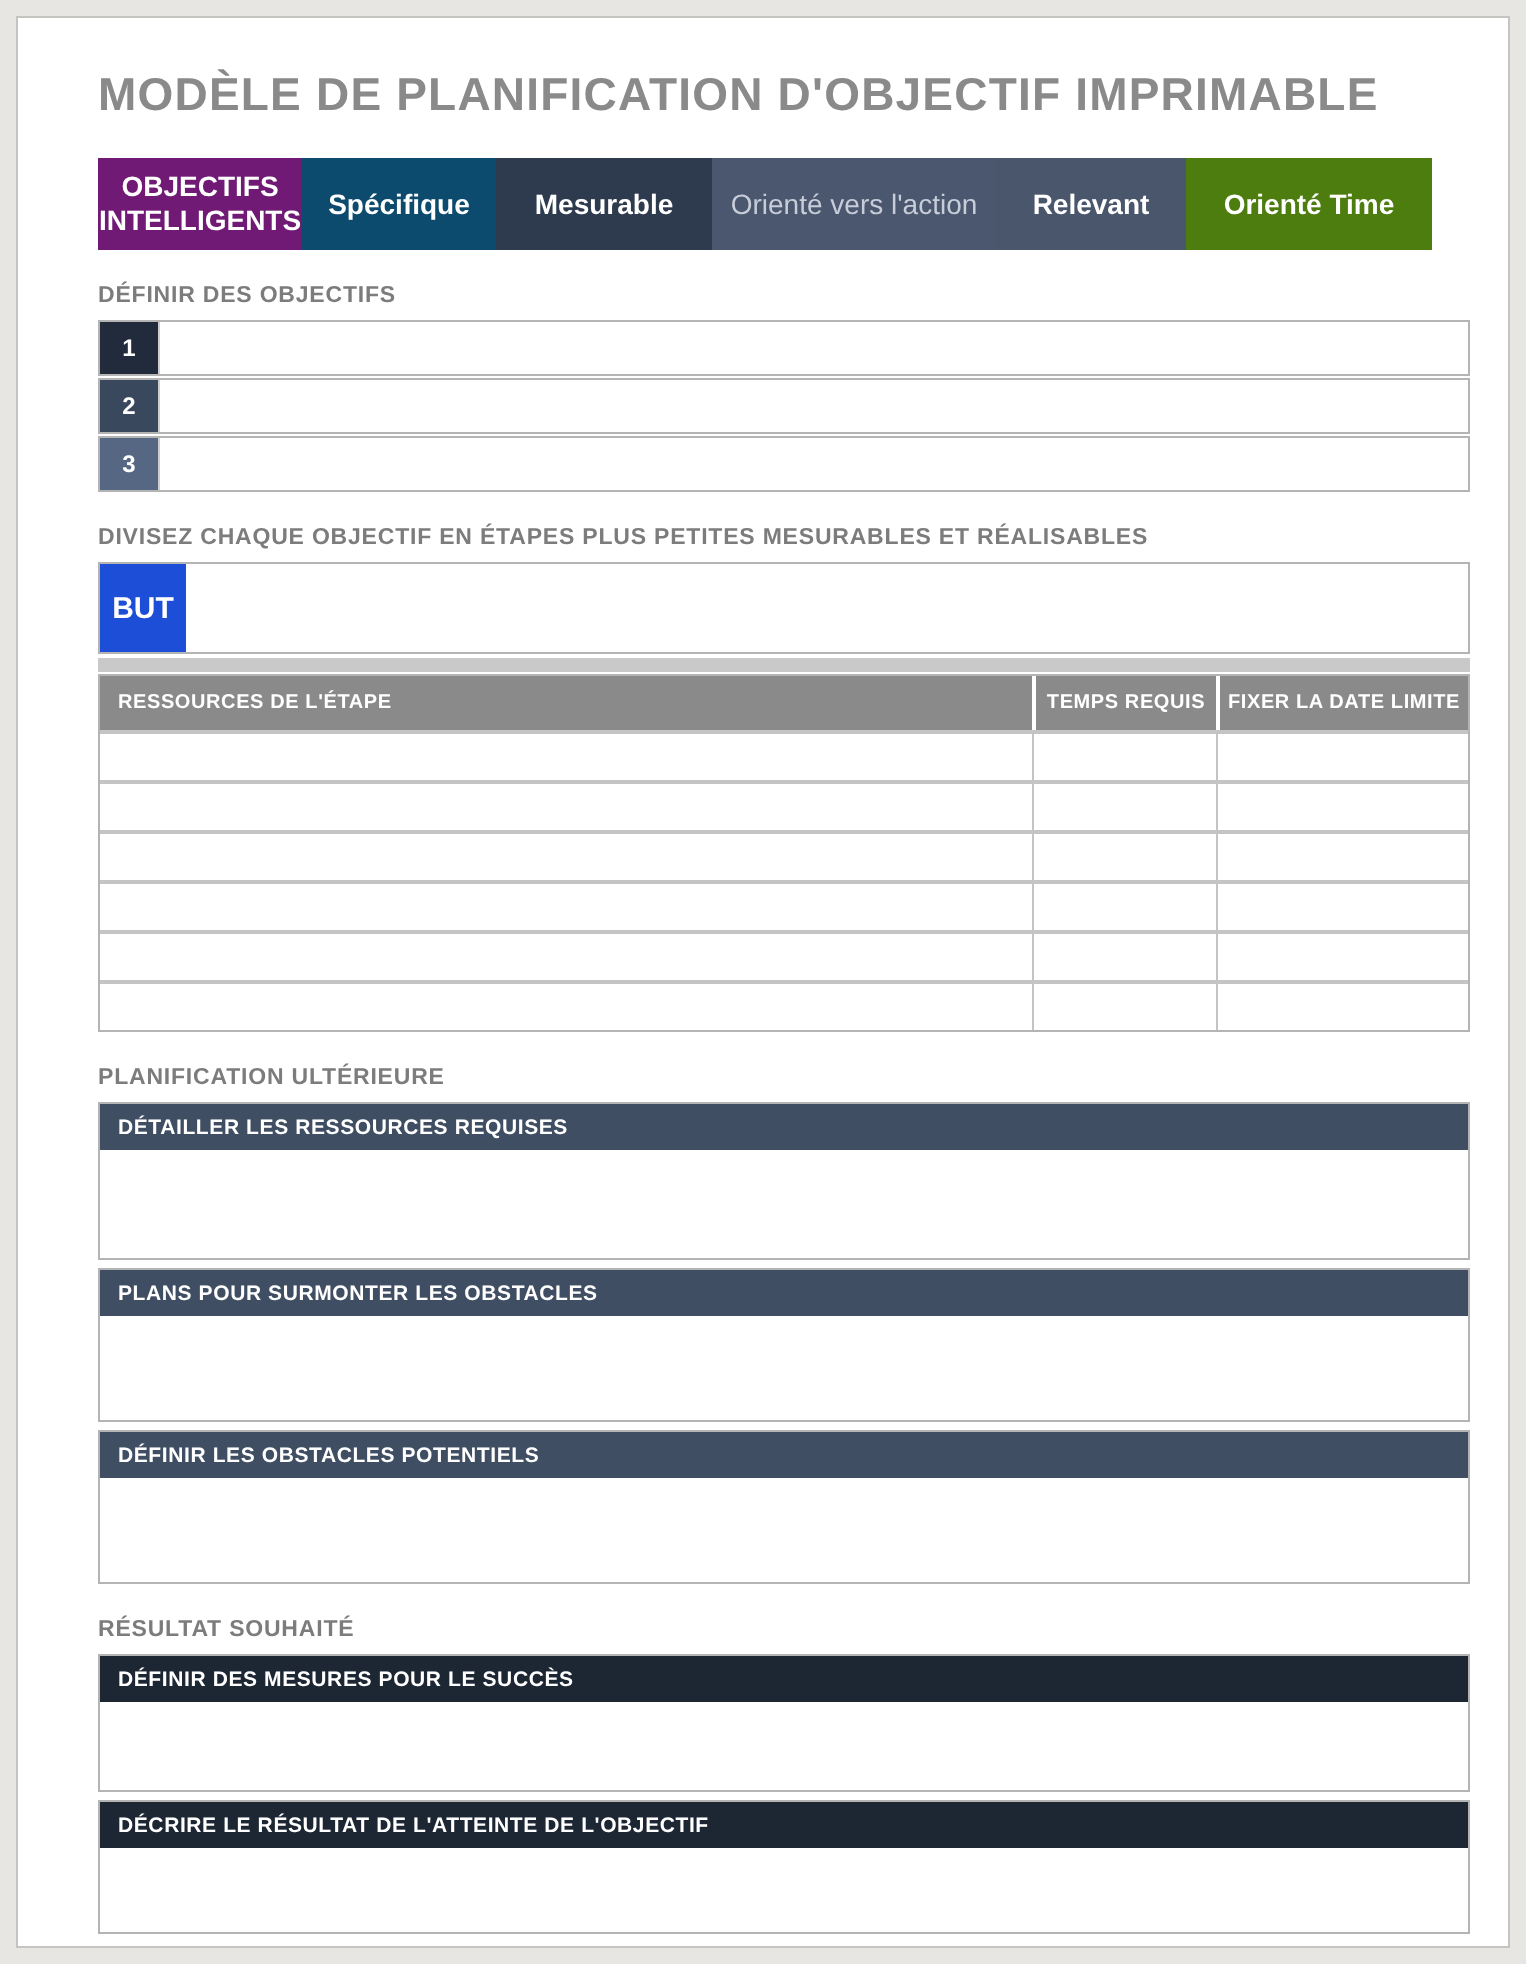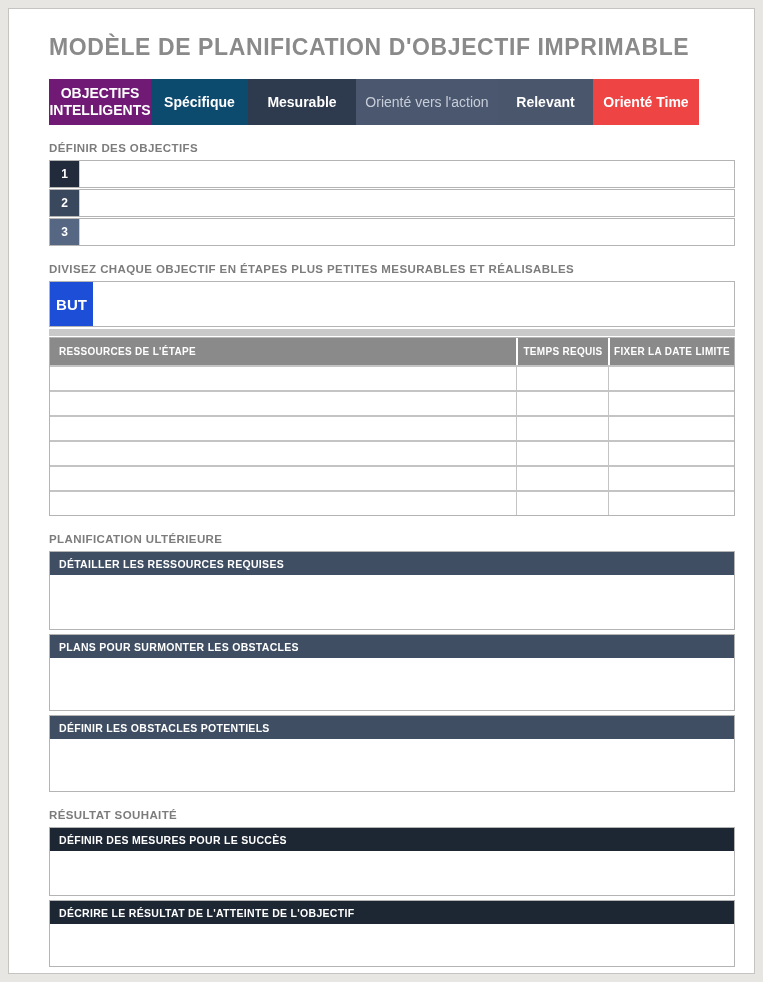--- a/index.html
+++ b/index.html
@@ -41,21 +41,21 @@
     font-weight: bold;
     font-size: 14px;
     line-height: 1.2;
     padding: 0 4px;
   }
   .tab-1 { width: 102px; background: #701a75; }
   .tab-2 { width: 97px;  background: #0c4a6e; }
   .tab-3 { width: 108px; background: #2e3a4e; }
   .tab-4 { width: 142px; background: #4a576e; color: #c7cdd8; font-weight: normal; }
   .tab-5 { width: 95px;  background: #49566c; }
-  .tab-6 { width: 106px; background: #ef4444; }
+  .tab-6 { width: 123px; background: #4d7c0f; }
   
   .section-heading {
     font-size: 11.5px;
     font-weight: bold;
     letter-spacing: 0.4px;
     color: #7c7c7c;
     margin-top: 17px;
   }
   
   .objective-rows { margin-top: 6px; }

